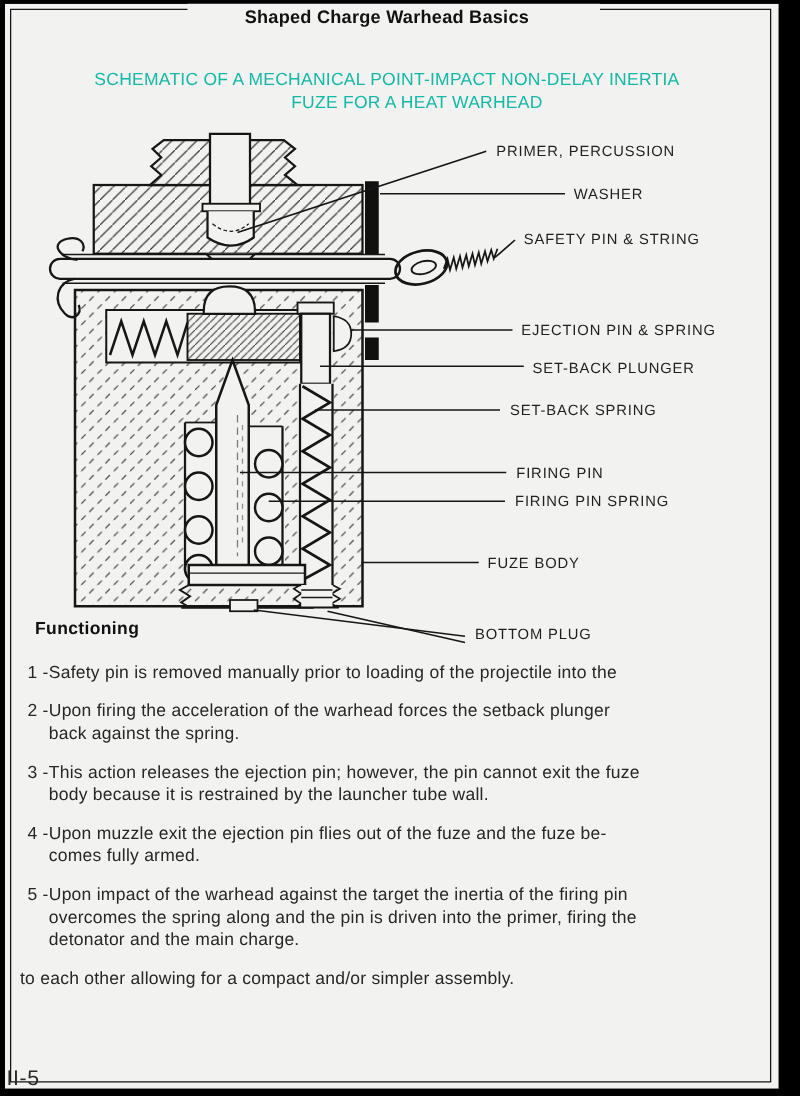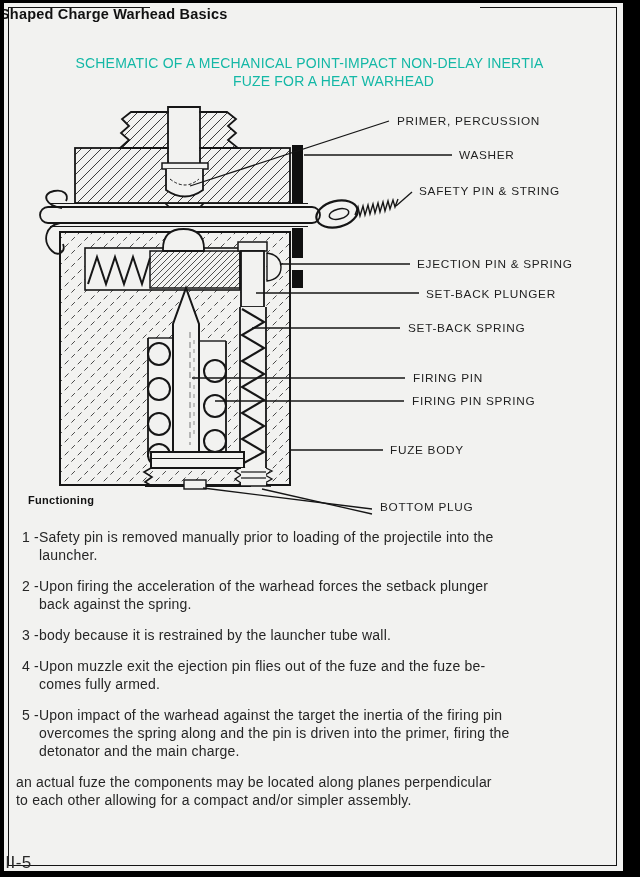--- a/index.html
+++ b/index.html
@@ -5,25 +5,25 @@
   html,body{margin:0;padding:0;background:#000;}
   body{width:640px;height:877px;position:relative;overflow:hidden;
        font-family:"Liberation Sans",sans-serif;}
   .page{position:absolute;left:4px;top:3px;width:619px;height:868px;
         background:#f2f2f0;}
   .frame{position:absolute;left:8px;top:7px;width:607px;height:857px;
          border:1.6px solid #141414;}
   .title-knockout{position:absolute;left:150px;top:0;width:330px;height:26px;
          background:#f2f2f0;}
   .t{position:absolute;color:#222;}
-  .page-title{left:0;top:6px;width:619px;
+  .page-title{left:0;top:6px;width:619px;text-align:center;
          font-size:14.5px;font-weight:bold;letter-spacing:.2px;color:#111;}
   .subtitle{left:0;width:619px;text-align:center;font-size:14px;
          letter-spacing:.2px;color:#14b8a6;}
-  .fn-head{left:28px;top:494px;font-size:11px;font-weight:bold;
+  .fn-head{left:28px;top:494px;font-size:14px;font-weight:bold;
          letter-spacing:.3px;color:#111;}
   .fn-list{left:22px;top:528px;width:596px;font-size:14px;line-height:18px;
          letter-spacing:.2px;color:#262626;}
   .fn-item{position:relative;padding-left:17px;margin-bottom:13px;}
   .fn-num{position:absolute;left:0;top:0;}
   .fn-line{white-space:nowrap;}
   .fn-note{margin-left:-6px;margin-top:11px;}
   .fn-note .indent{text-indent:12px;}
   .page-num{left:0;top:853px;width:619px;text-align:left;font-size:17px;
          letter-spacing:.5px;color:#2a2a2a;}
@@ -183,53 +183,52 @@
   </g>
 </svg>
 
 <div class="t fn-head">Functioning</div>
 
 <div class="t fn-list">
   <div class="fn-item">
     <span class="fn-num">1 -</span>
     <div class="fn-lines">
       <div class="fn-line">Safety pin is removed manually prior to loading of the projectile into the</div>
-      <div class="fn-line">launcher.</div>
     </div>
   </div>
   <div class="fn-item">
     <span class="fn-num">2 -</span>
     <div class="fn-lines">
       <div class="fn-line">Upon firing the acceleration of the warhead forces the setback plunger</div>
       <div class="fn-line">back against the spring.</div>
     </div>
   </div>
   <div class="fn-item">
     <span class="fn-num">3 -</span>
     <div class="fn-lines">
+      <div class="fn-line">This action releases the ejection pin; however, the pin cannot exit the fuze</div>
       <div class="fn-line">body because it is restrained by the launcher tube wall.</div>
     </div>
   </div>
   <div class="fn-item">
     <span class="fn-num">4 -</span>
     <div class="fn-lines">
       <div class="fn-line">Upon muzzle exit the ejection pin flies out of the fuze and the fuze be-</div>
       <div class="fn-line">comes fully armed.</div>
     </div>
   </div>
   <div class="fn-item">
     <span class="fn-num">5 -</span>
     <div class="fn-lines">
       <div class="fn-line">Upon impact of the warhead against the target the inertia of the firing pin</div>
       <div class="fn-line">overcomes the spring along and the pin is driven into the primer, firing the</div>
       <div class="fn-line">detonator and the main charge.</div>
     </div>
   </div>
   <div class="fn-note">
-    <div class="fn-line">an actual fuze the components may be located along planes perpendicular</div>
     <div class="fn-line">to each other allowing for a compact and/or simpler assembly.</div>
   </div>
 </div>
 
 <div class="t page-num">III-5</div>
 
 <div class="black-bar" style="left:0;top:0;width:640px;height:3px;"></div>
 <div class="black-bar" style="left:0;top:0;width:4px;height:877px;"></div>
 <div class="black-bar" style="left:623px;top:0;width:17px;height:877px;"></div>
 <div class="black-bar" style="left:0;top:871px;width:640px;height:6px;"></div>

